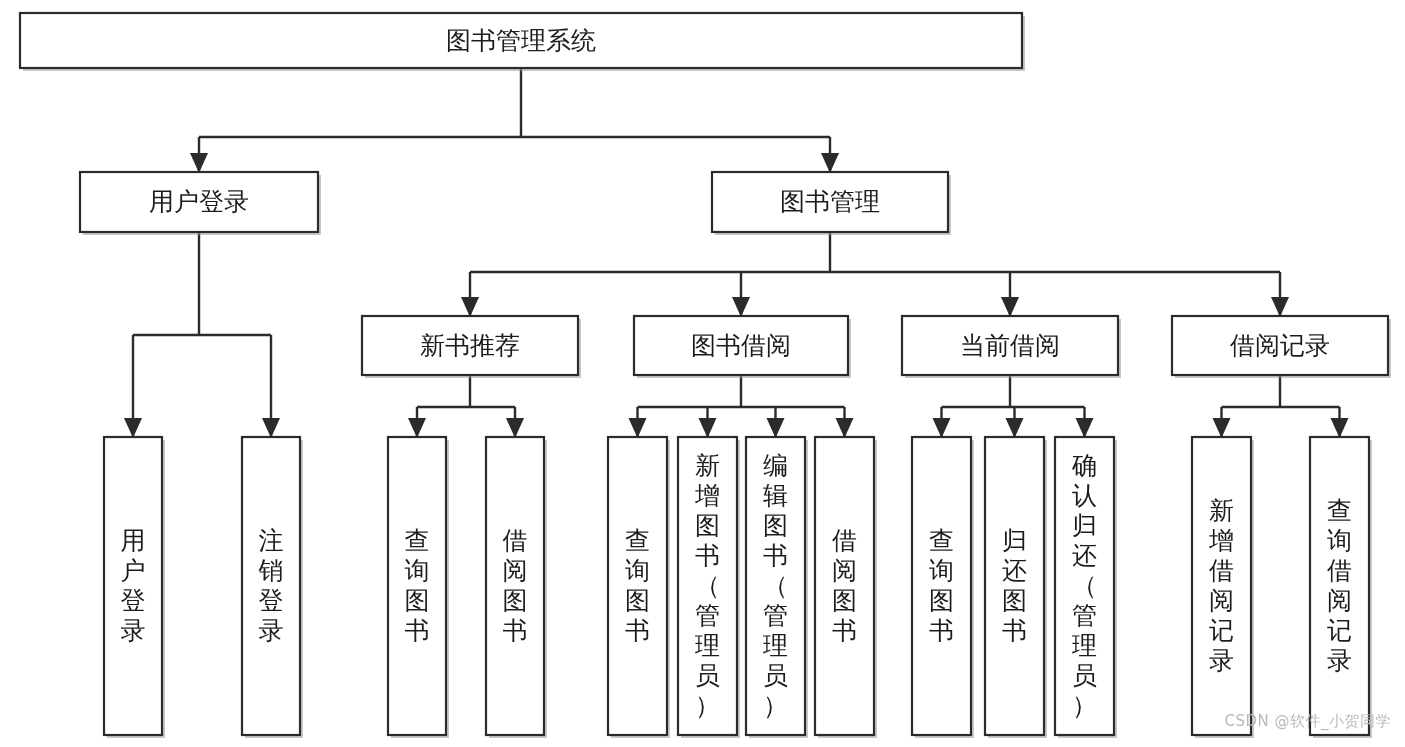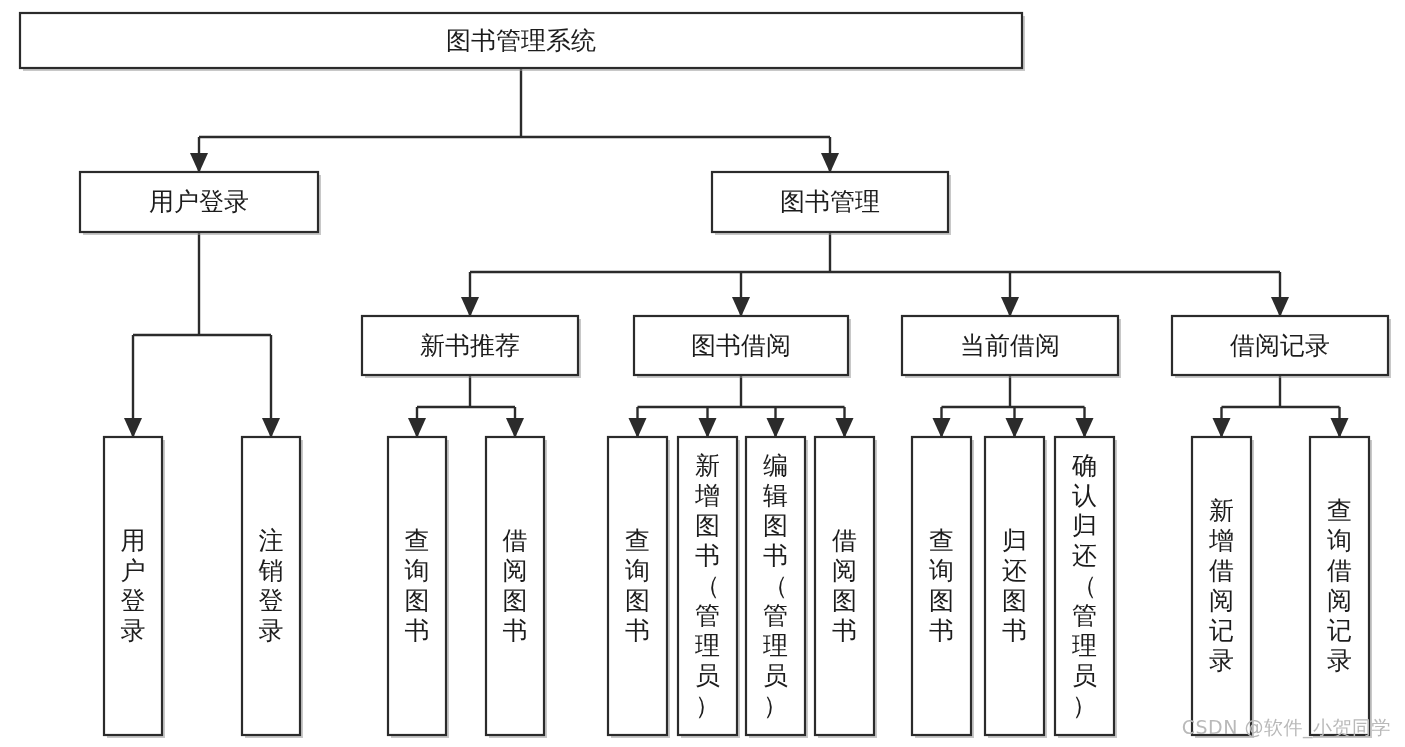--- a/index.html
+++ b/index.html
@@ -53,23 +53,23 @@
   }
   .node-label-v {
     fill: #1c1c1c;
     font-family: "DejaVu Sans", "Liberation Sans", sans-serif;
     font-size: 25px;
     text-anchor: middle;
   }
   .watermark {
     position: absolute;
     right: 14px;
-    bottom: 6px;
-    font-family: "DejaVu Sans", "Liberation Sans", sans-serif;
-    font-size: 19px;
+    bottom: 16px;
+    font-family: "DejaVu Sans", "Liberation Sans", sans-serif;
+    font-size: 15px;
     color: #b9b9b9;
     letter-spacing: 0.5px;
     white-space: nowrap;
     pointer-events: none;
     user-select: none;
   }
 </style>
 </head>
 <body>
 

